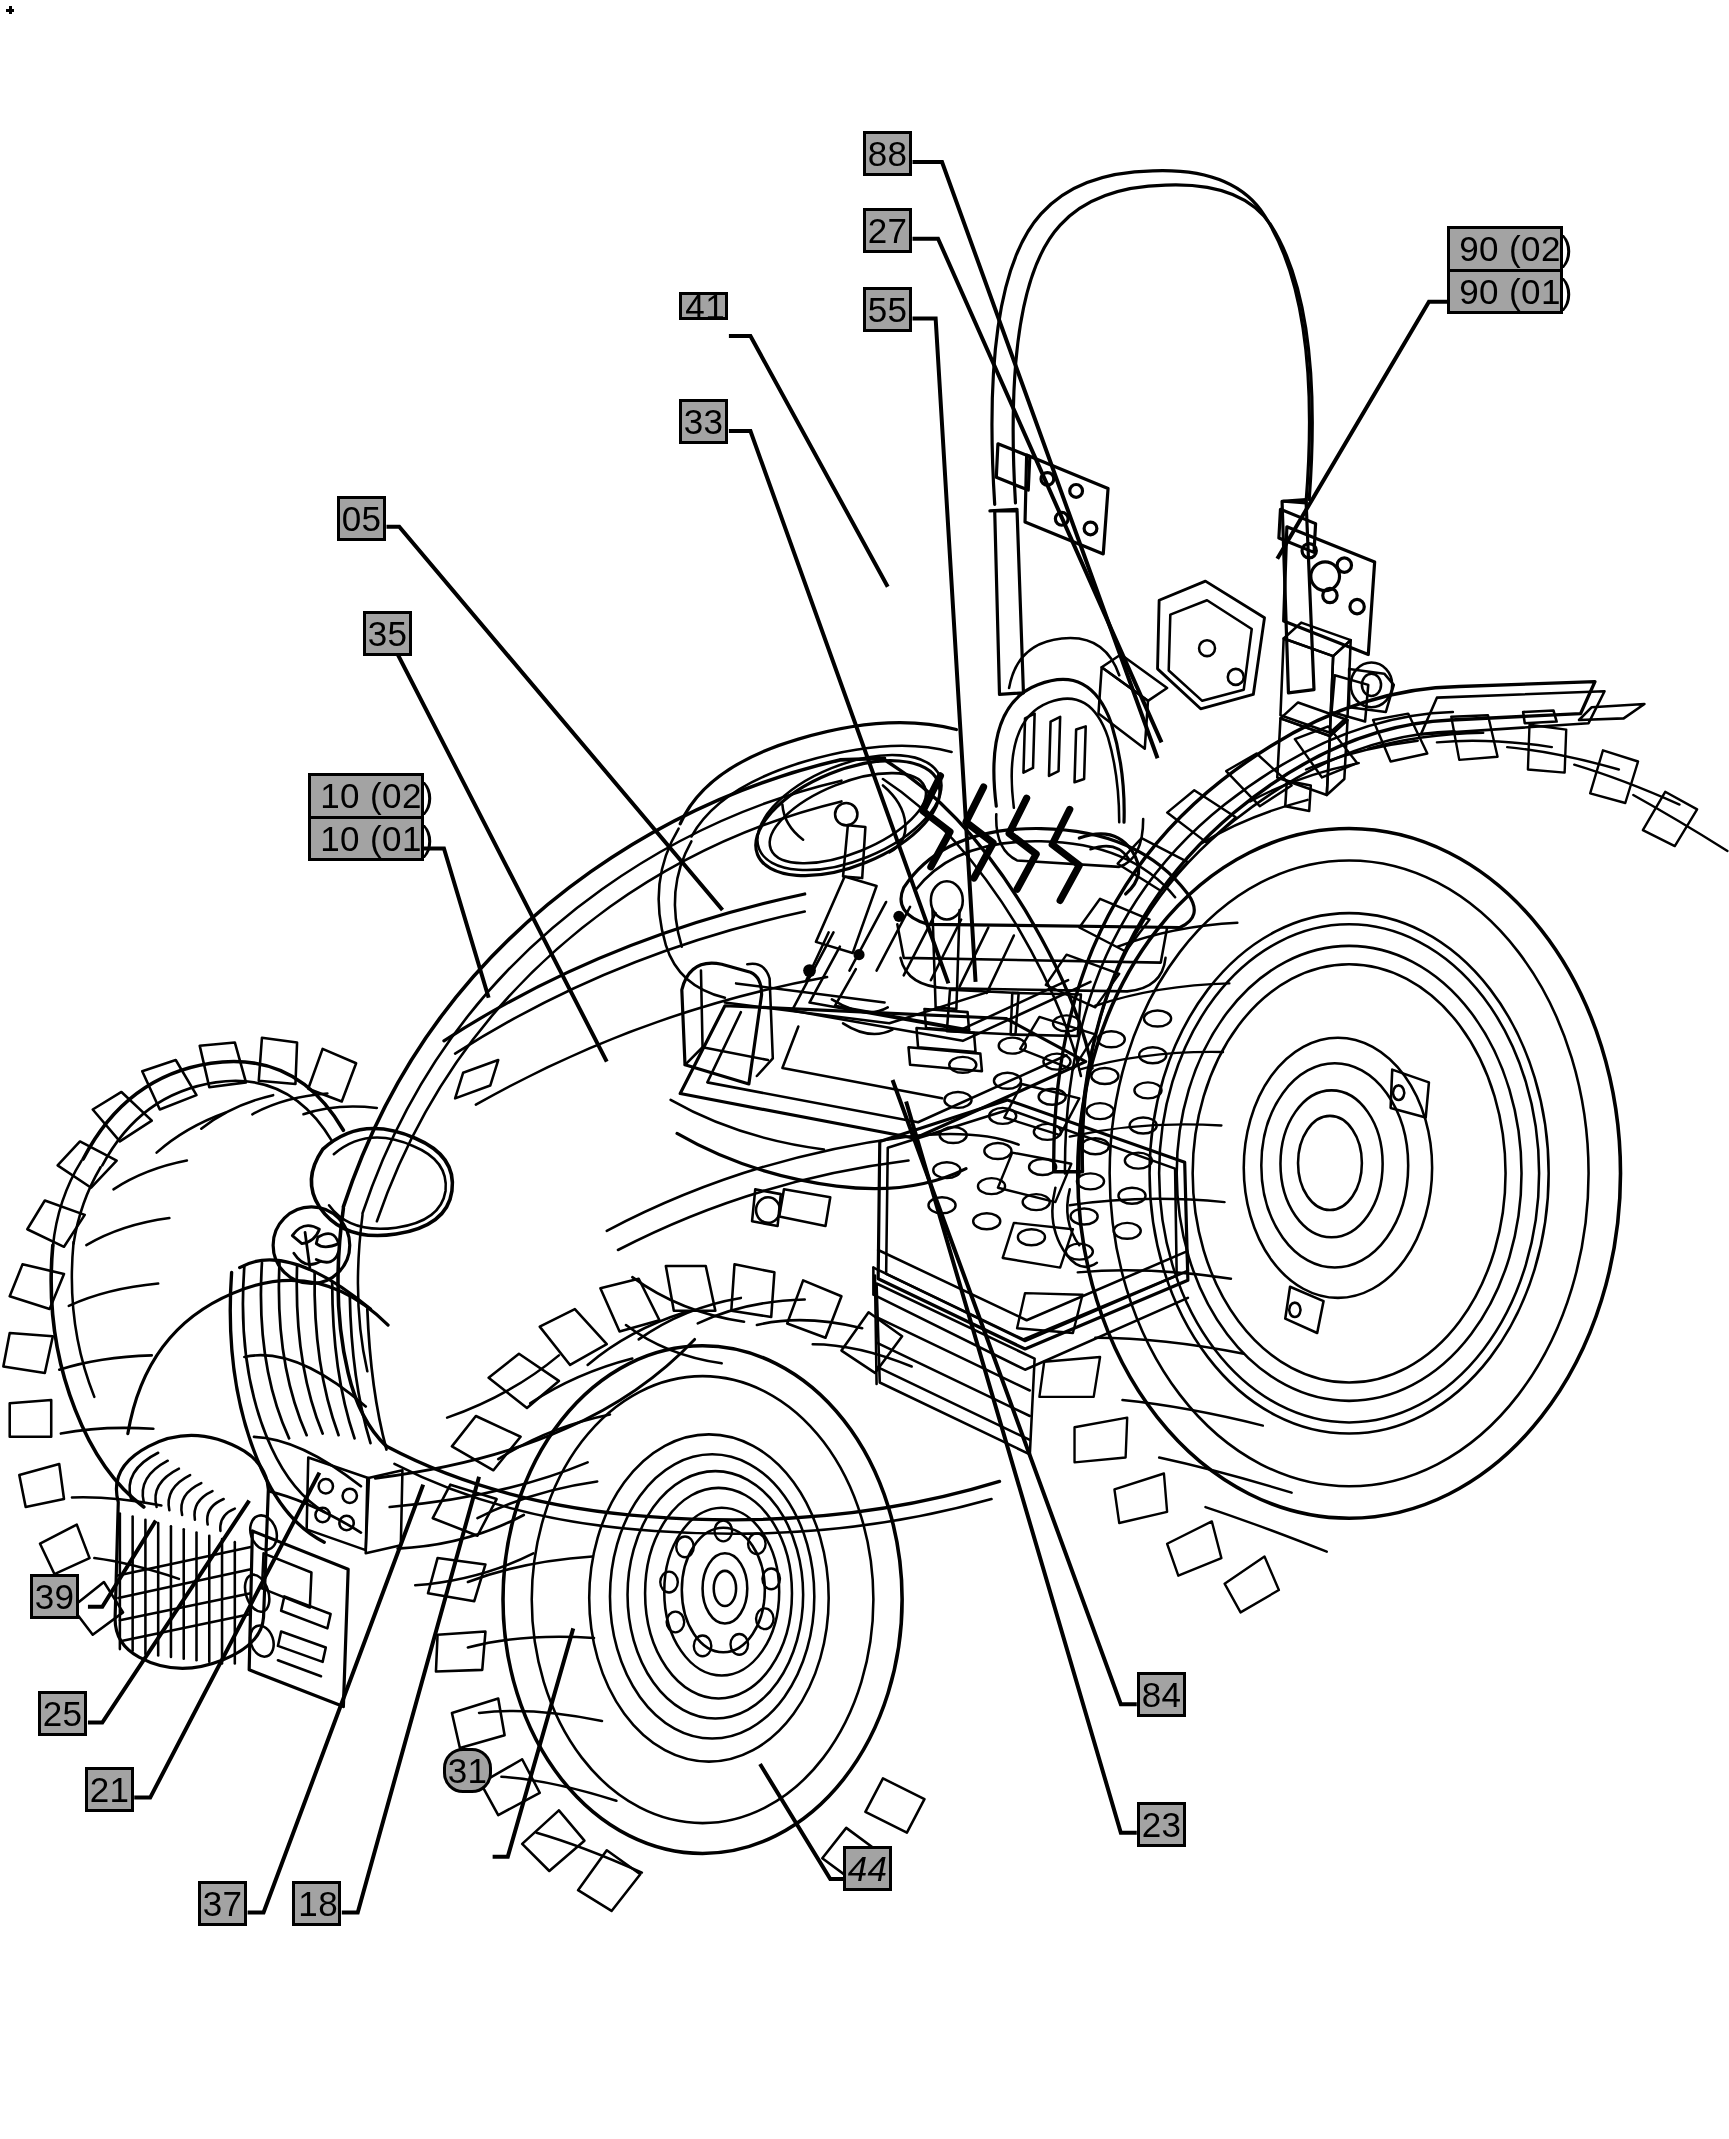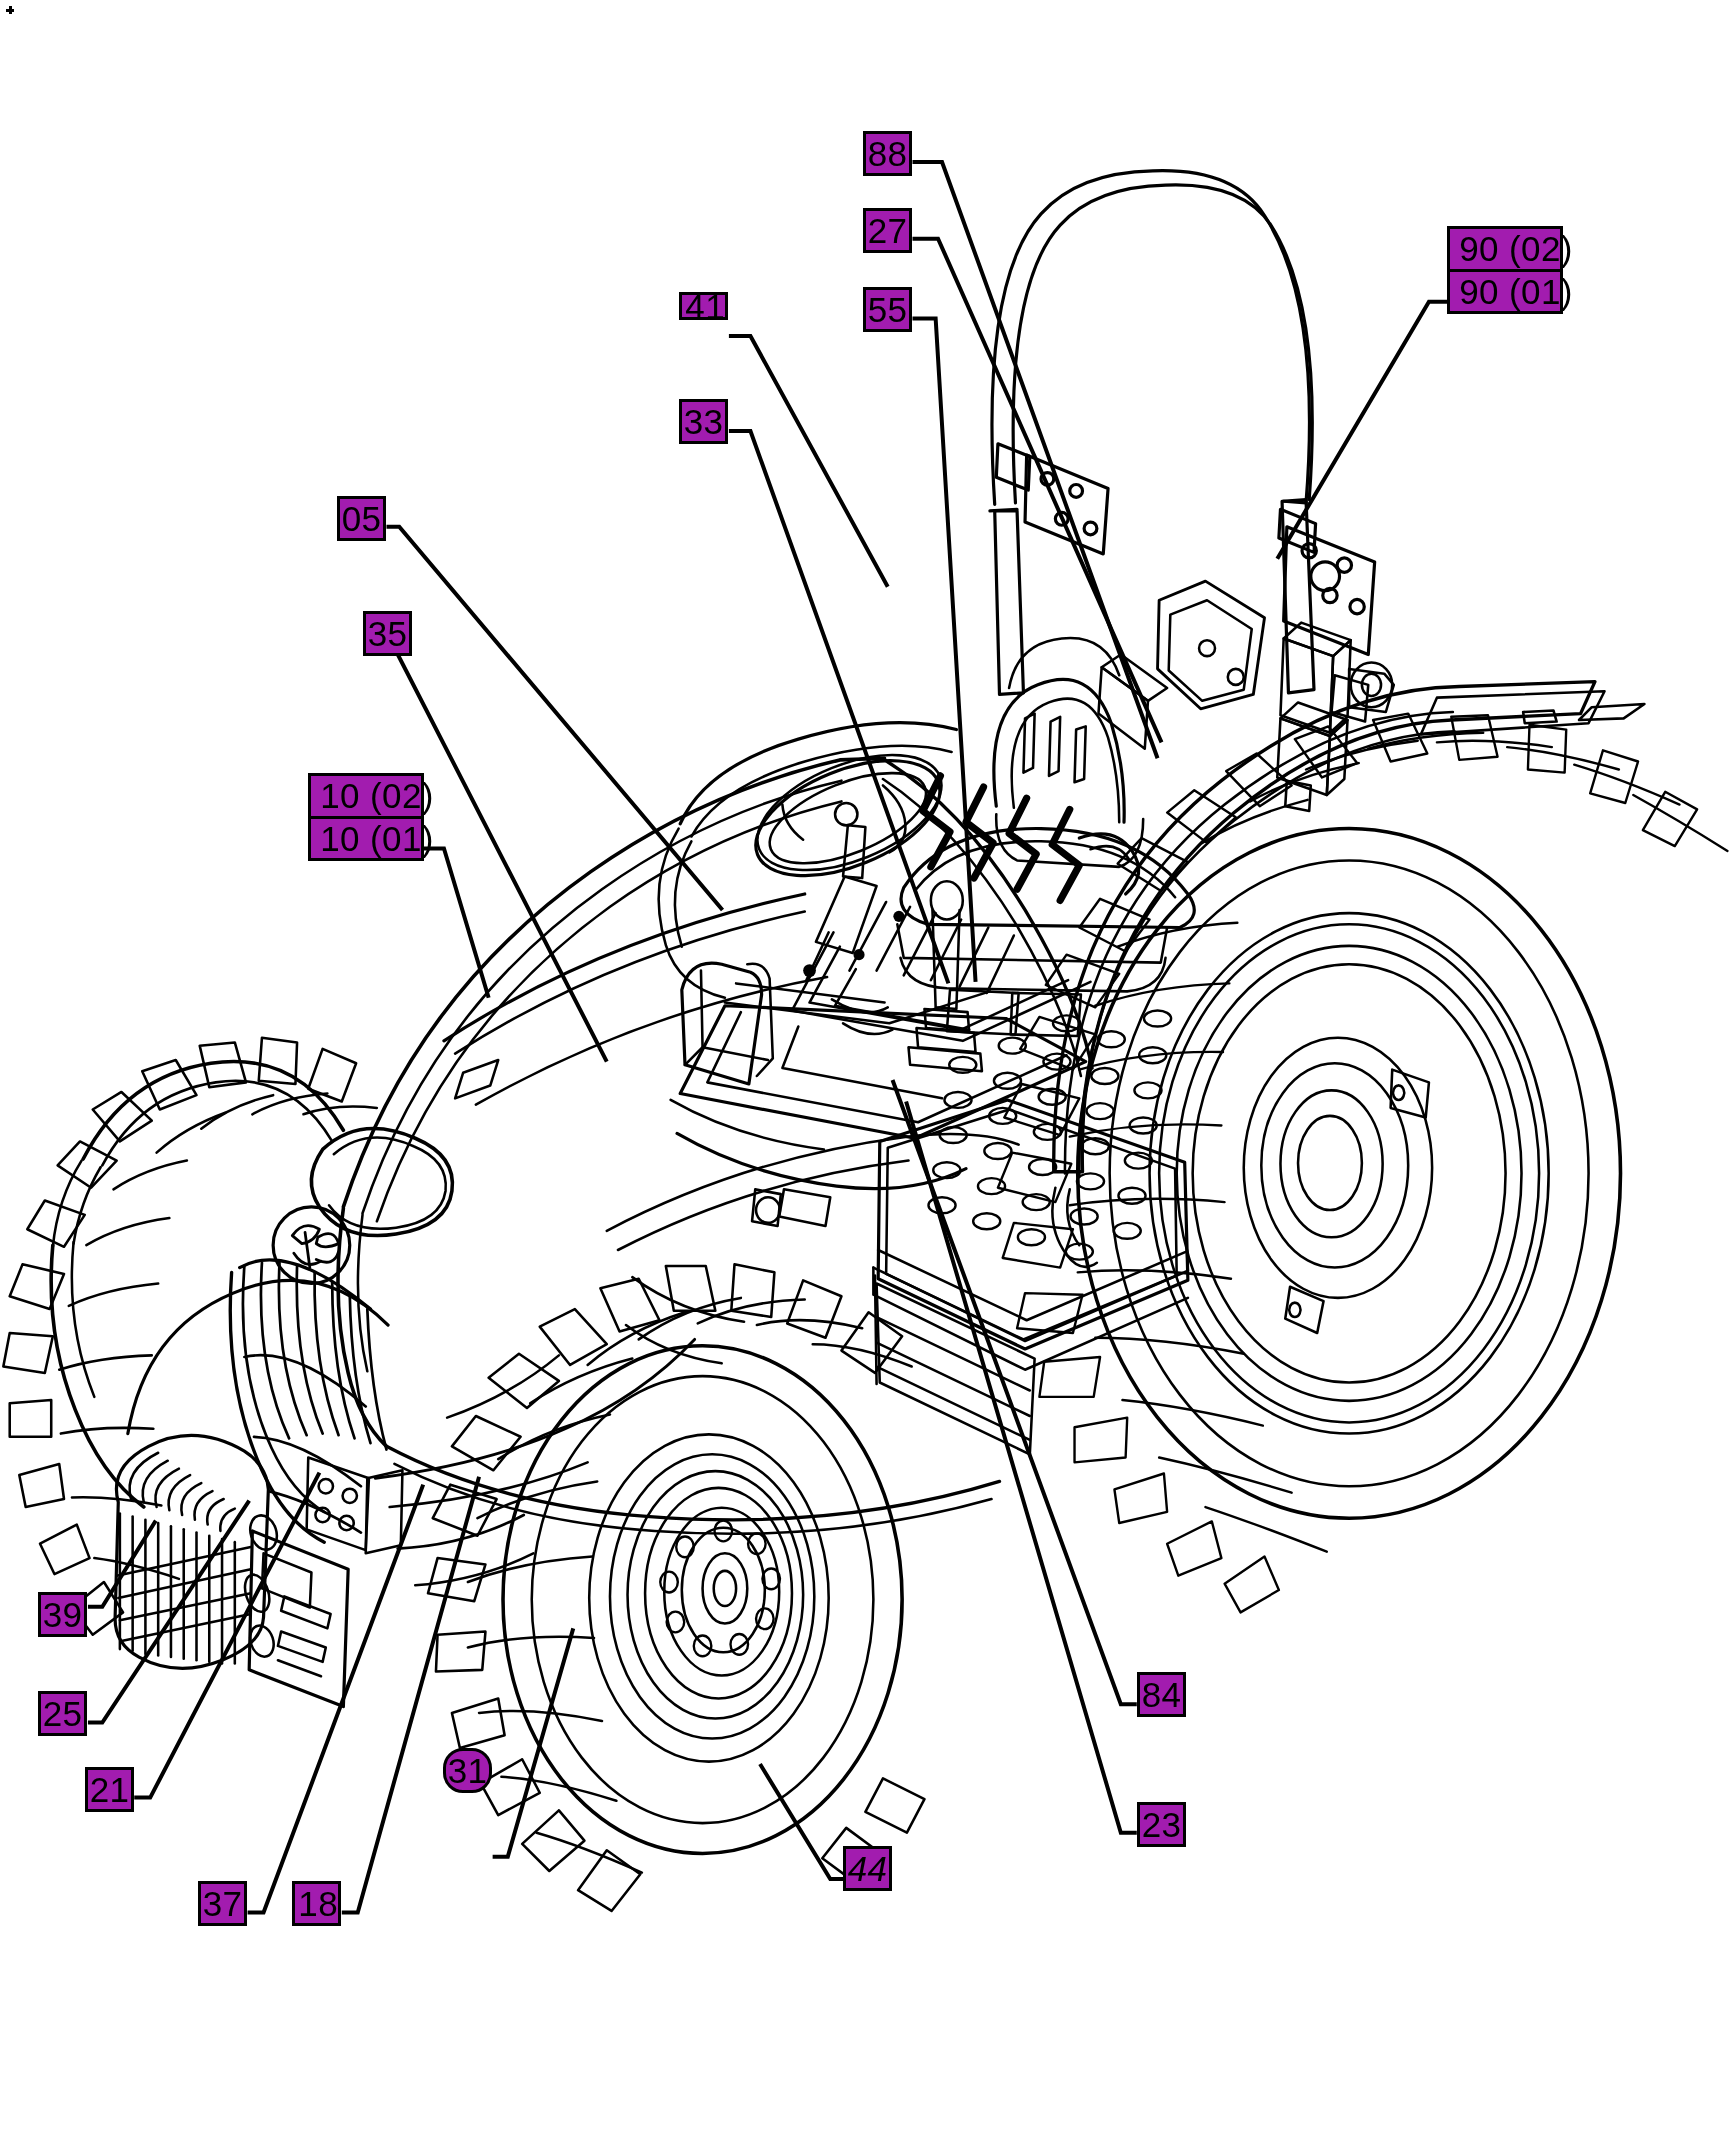--- a/index.html
+++ b/index.html
@@ -37,21 +37,21 @@
     position: absolute;
     background: #000;
   }
   .reg-mark::before { left: 2.4px; top: 0; width: 3.2px; height: 8px; }
   .reg-mark::after  { left: 0; top: 2.4px; width: 8px; height: 3.2px; }
 
   .callout {
     position: absolute;
     box-sizing: border-box;
     border: 3.2px solid #000;
-    background: #a21caf;
+    background: #a3a3a3;
     display: flex;
     flex-direction: column;
     align-items: stretch;
     justify-content: center;
   }
   .callout .cell {
     box-sizing: border-box;
     flex: 1 1 auto;
     display: flex;
     align-items: center;
@@ -600,21 +600,21 @@
       <div class="callout single" style="left: 337px; top: 496px; width: 49px; height: 45px;">
         <div class="cell">05</div>
       </div>
       <div class="callout single" style="left: 327px; top: 611px; width: 49px; height: 45px; margin-left: 36px;">
         <div class="cell">35</div>
       </div>
       <div class="callout wide" style="left: 308px; top: 773px; width: 116px; height: 88px;">
         <div class="cell">10 (02)</div>
         <div class="cell">10 (01)</div>
       </div>
-      <div class="callout single" style="left: 38px; top: 1574px; width: 49px; height: 45px; margin-top: 18px;">
+      <div class="callout single" style="left: 30px; top: 1574px; width: 49px; height: 45px;">
         <div class="cell">39</div>
       </div>
       <div class="callout single" style="left: 38px; top: 1691px; width: 49px; height: 45px;">
         <div class="cell">25</div>
       </div>
       <div class="callout single" style="left: 85px; top: 1767px; width: 49px; height: 45px;">
         <div class="cell">21</div>
       </div>
       <div class="callout single" style="left: 198px; top: 1881px; width: 49px; height: 45px;">
         <div class="cell">37</div>

